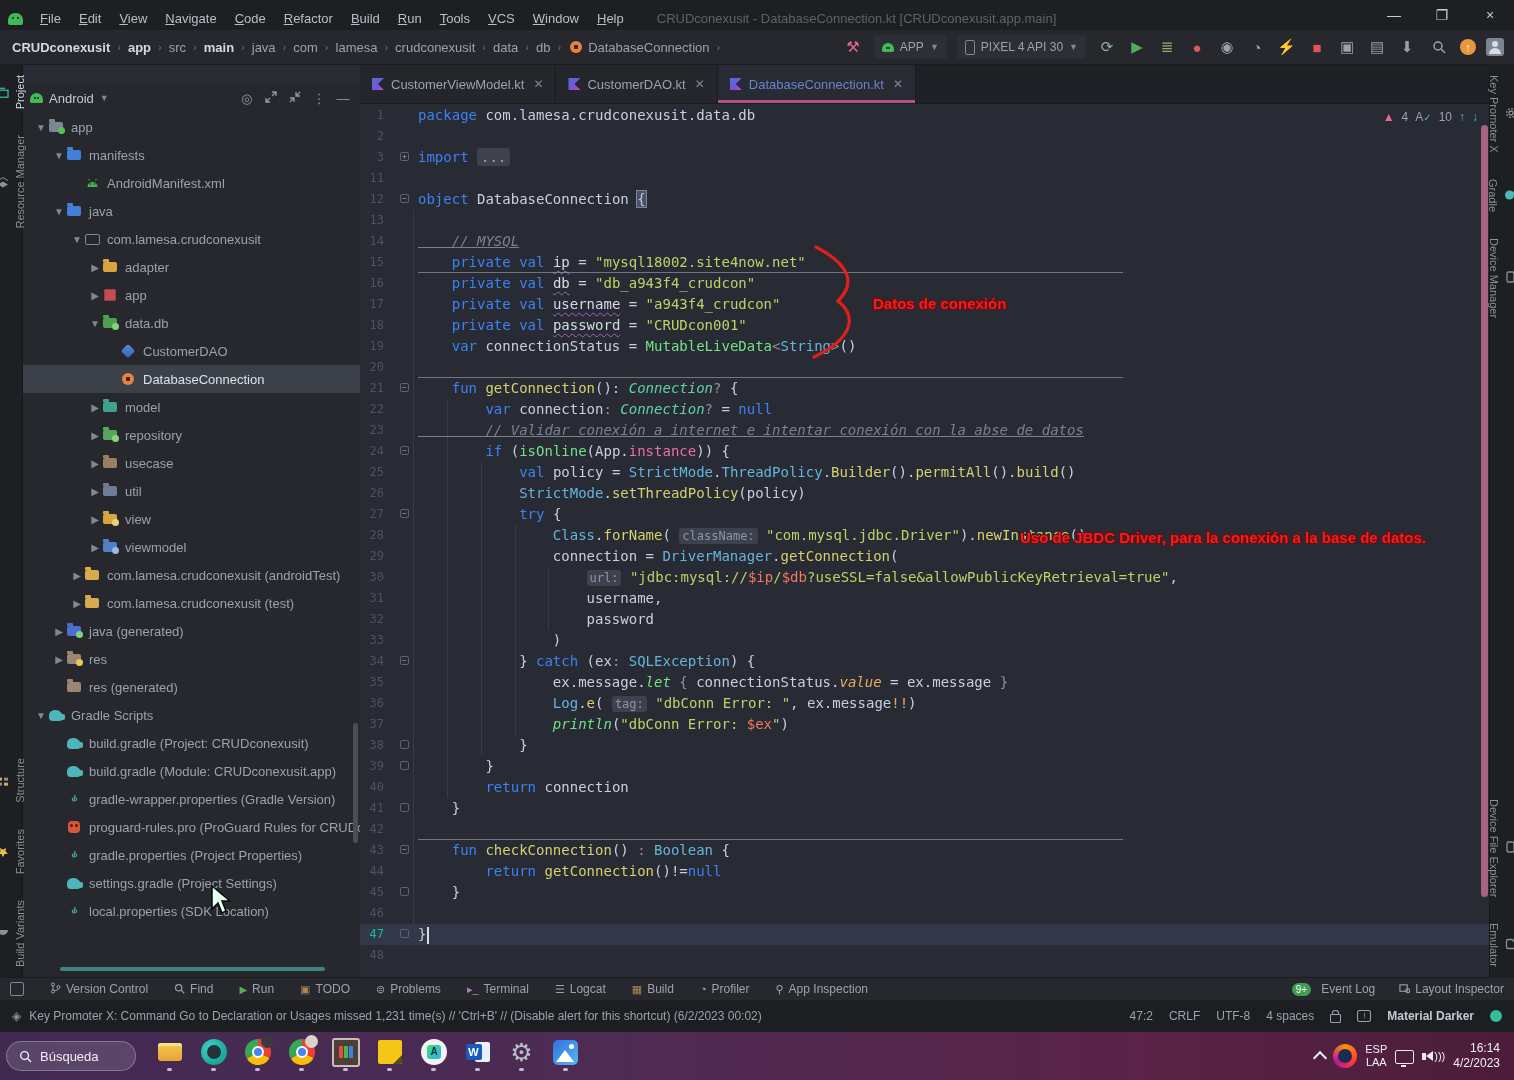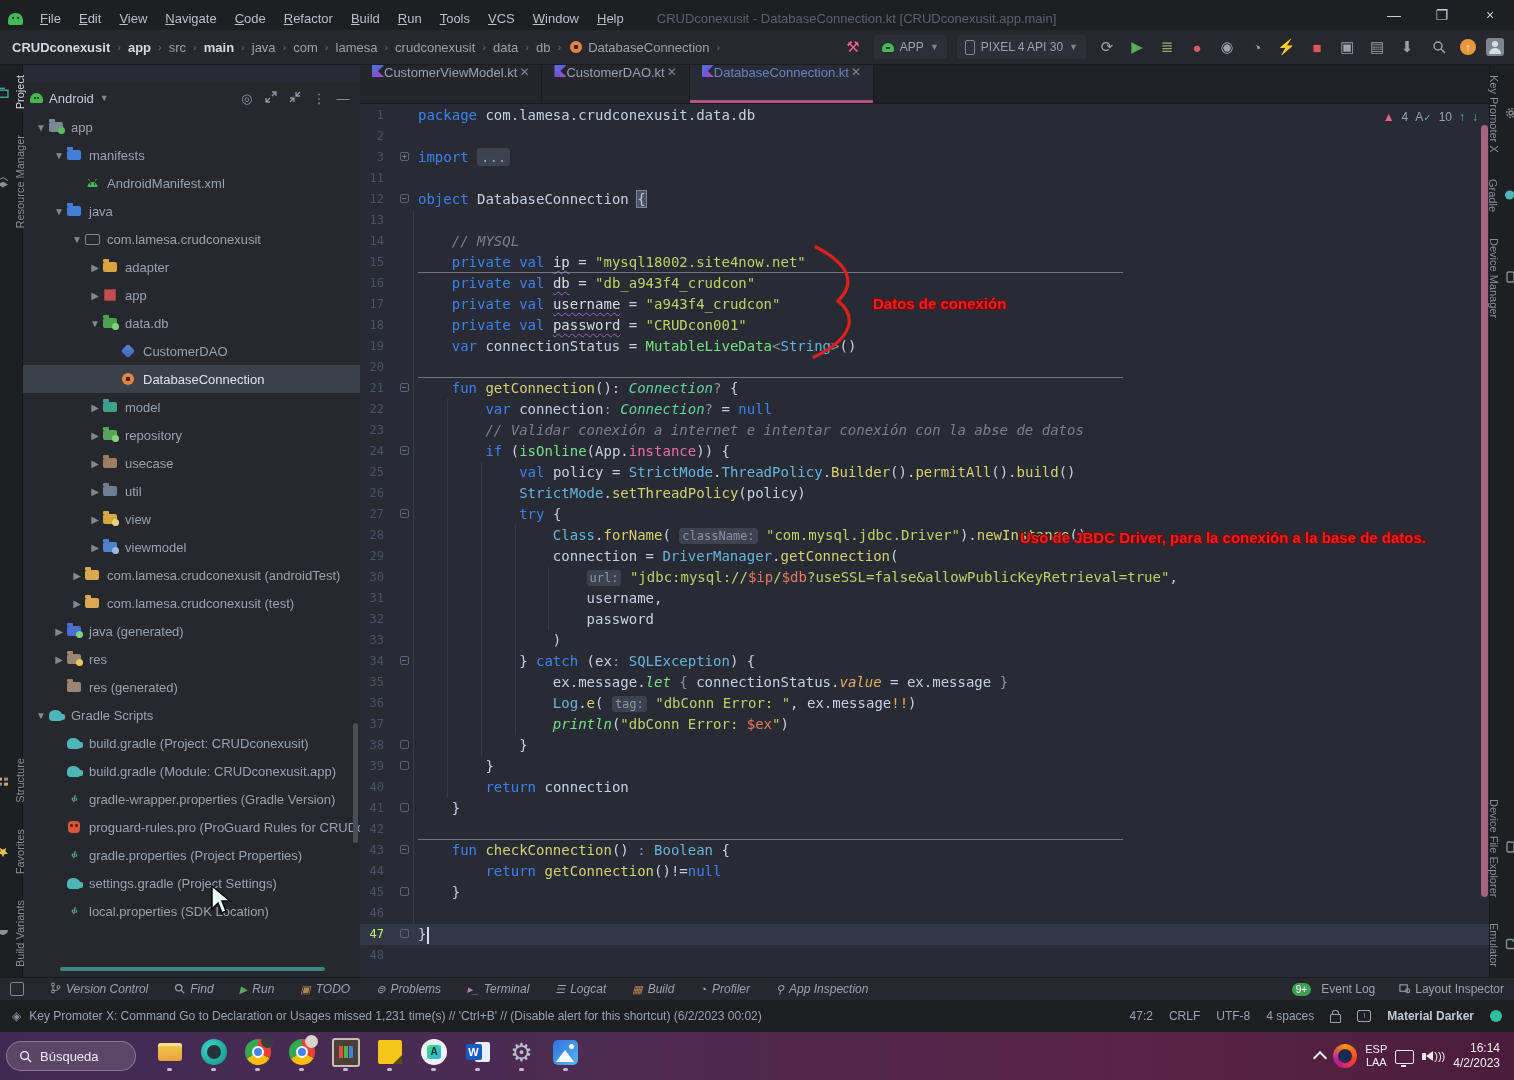--- a/index.html
+++ b/index.html
@@ -60,32 +60,32 @@
   .codeico{color:#4db6ac;font-size:9px;font-weight:bold;letter-spacing:-1px;}
   .owl{width:12px;height:12px;border-radius:4px;background:#d4593b;position:relative;}
   .owl:before,.owl:after{content:"";position:absolute;top:3px;width:3px;height:3px;border-radius:50%;background:#5a1408;}
   .owl:before{left:2px}.owl:after{right:2px}
   .kticon{width:12px;height:12px;background:linear-gradient(135deg,#4876d8 0%,#7a52d8 60%,#c252b8 100%);clip-path:polygon(0 0,100% 0,50% 50%,100% 100%,0 100%);}
   .hscroll{position:absolute;left:38px;right:35px;bottom:6px;height:4px;border-radius:2px;background:#3d8680;}
   .vscroll-p{position:absolute;right:2px;top:640px;height:120px;width:5px;border-radius:3px;background:#4a4e57;}
   
   .editor{position:absolute;left:360px;top:65px;right:24px;bottom:103px;background:#282b34;}
   .tabs{position:absolute;left:0;top:0;right:0;height:38px;background:#1f2127;display:flex;border-bottom:1px solid #1a1b1f;}
-  .tab{display:flex;align-items:flex-start;padding:0 12px;font-size:13px;color:#9aa2af;background:#24262c;border-right:1px solid #1a1b1f;}
+  .tab{display:flex;align-items:center;gap:7px;padding:0 12px;font-size:13px;color:#9aa2af;background:#24262c;border-right:1px solid #1a1b1f;}
   .tab .x{color:#7f8894;font-size:12px;margin-left:2px;}
   .tab.active{background:#282b34;color:#6a84c9;box-shadow:inset 0 -3px 0 #b4537f;}
   .code{position:absolute;left:0;right:0;top:38px;bottom:0;font-family:"DejaVu Sans Mono",monospace;font-size:14px;line-height:21px;}
   .cl{position:absolute;left:0;right:0;height:21px;white-space:pre;}
   .cl.cur{background:#333848;}
   .cl .num{position:absolute;left:0;top:0;width:24px;text-align:right;color:#4b5365;font-size:12px;line-height:21px;}
-  .cl.cur .num{color:#bef264;}
+  .cl.cur .num{color:#14b8a6;}
   .cl .fold{position:absolute;left:40px;top:5px;width:9px;height:9px;border:1px solid #5a6274;border-radius:2px;color:#8b93a3;font-size:8px;line-height:8px;text-align:center;box-sizing:border-box;}
   .cl .body{position:absolute;left:58px;top:0;}
   .cl .sep{position:absolute;left:58px;width:705px;bottom:0;height:1px;background:rgba(200,208,224,.45);}
-  .sg-k{color:#3b82f6;} .sg-s{color:#bcd267;} .sg-c{color:#7b818c;font-style:italic;}
+  .sg-k{color:#3b82f6;} .sg-s{color:#bcd267;} .sg-c{color:#7b818c;font-style:italic;text-decoration:underline;}
   .sg-C{color:#64b5de;} .sg-t{color:#5fd3a2;font-style:italic;} .sg-f{color:#d3d26e;}
   .sg-g{color:#74e184;} .sg-gi{color:#74e184;font-style:italic;}
   .sg-h{background:#3d424e;color:#8d95a6;border-radius:3px;padding:1px 3px;font-size:12px;}
   .sg-T{color:#f0795d;} .sg-p{color:#c8cfe0;} .sg-x{color:#8b93a3;}
   .sg-w{color:#d6dbe8;text-decoration:underline wavy #a35fc9 1px;text-underline-offset:3px;}
   .sg-o{color:#e7a95f;} .sg-pi{color:#e7a95f;font-style:italic;} .sg-pr{color:#f06ea4;}
   .sg-cu{background:#4b5266;outline:1px solid #7c86a0;}
   .sg-fo{background:#3d424e;border-radius:3px;padding:1px 4px;color:#9aa2b5;}
   .caret-bar{display:inline-block;width:2px;height:17px;background:#d8dce8;vertical-align:middle;margin-left:1px;}
   .guide{position:absolute;width:1px;background:rgba(130,140,160,.16);}
@@ -624,21 +624,21 @@
               <rect x="7" y="0.5" width="4" height="4" fill="#26282d"></rect>
               <path d="M8 1v2h2" stroke="#4db6ac" stroke-width="1.2" fill="none"></path>
             </svg></span>
           <span>Emulator</span>
         </div>
       </div>
   </div>
 
   <div class="toolwin">
     <span style="width:12px;height:12px;border:1px solid #7f8894;border-radius:2px;margin-right:26px;display:inline-block;"></span>
-    <div style="display:flex;align-items:center;font-style:italic;">
+    <div style="display:flex;align-items:center;">
         <div class="tw-item">
           <span class="tw-ico"><svg width="11" height="12" viewBox="0 0 11 12">
               <circle cx="3" cy="2.5" r="1.5" fill="none" stroke="#9aa2af"></circle>
               <circle cx="3" cy="9.5" r="1.5" fill="none" stroke="#9aa2af"></circle>
               <circle cx="8.5" cy="5" r="1.5" fill="none" stroke="#9aa2af"></circle>
               <path d="M3 4v4M8.5 6.5c0 2-3 2-5 2" fill="none" stroke="#9aa2af"></path>
             </svg></span>
           <span>Version Control</span>
         </div>
         <div class="tw-item">

